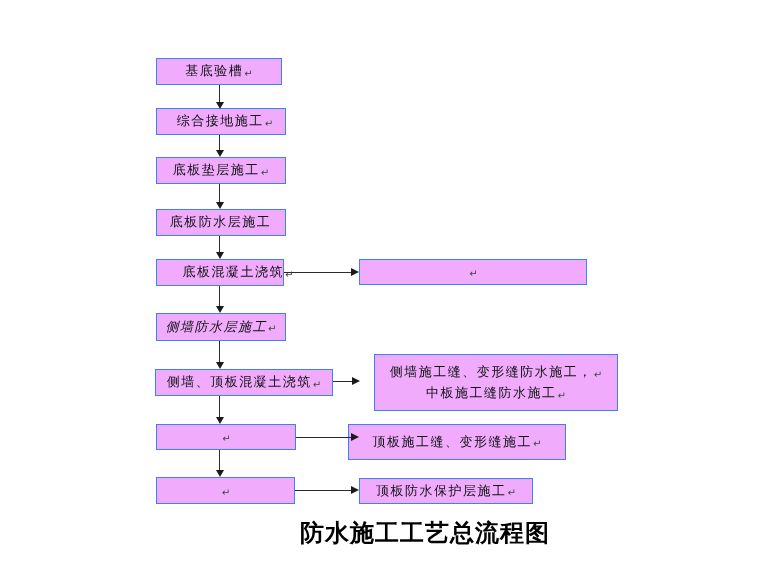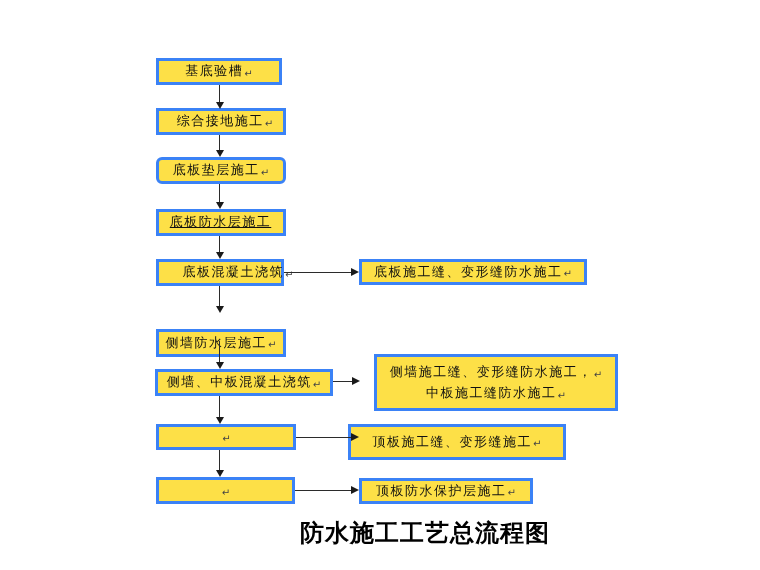--- a/index.html
+++ b/index.html
@@ -1,45 +1,45 @@
 <!DOCTYPE html>
 <html><head>
 <meta charset="utf-8">
 <style>
   html,body{margin:0;padding:0;background:#fff;}
   #canvas{
     position:relative;width:760px;height:570px;background:#ffffff;
     font-family:"DejaVu Sans",sans-serif;color:#111;overflow:hidden;
   }
   .node{
-    position:absolute;border:3px solid #3b82f6;background:#fde047;
+    position:absolute;border:1px solid #3b82f6;background:#f0abfc;
     display:flex;align-items:center;justify-content:center;
     font-size:13px;letter-spacing:1.5px;text-align:center;line-height:1.55;
     box-sizing:border-box;white-space:nowrap;
   }
   .node .mark{font-size:10px;letter-spacing:0;color:#444;position:relative;top:2px;margin-left:1px;}
   .multi{flex-direction:column;justify-content:center;margin-left:14px;}
   .vline{position:absolute;width:1px;background:#2b2b2b;}
   .hline{position:absolute;height:1px;background:#2b2b2b;}
   .arr-down{position:absolute;width:0;height:0;border-left:4px solid transparent;
     border-right:4px solid transparent;border-top:7px solid #1a1a1a;}
   .arr-right{position:absolute;width:0;height:0;border-top:4px solid transparent;
     border-bottom:4px solid transparent;border-left:8px solid #1a1a1a;}
   #title{
     position:absolute;left:300px;top:517px;width:220px;text-align:center;
     font-size:24px;font-weight:bold;letter-spacing:1px;color:#000;
     font-family:"DejaVu Serif","DejaVu Sans",serif;white-space:nowrap;
   }
   
   #s1{left:156px;top:58px;width:126px;height:27px;}
   #s2{left:156px;top:108px;width:130px;height:27px;padding-left:8px;}
-  #s3{left:156px;top:157px;width:130px;height:27px;border-radius:6px;}
-  #s4{left:156px;top:209px;width:130px;height:27px;text-decoration:underline;}
+  #s3{left:156px;top:157px;width:130px;height:27px;}
+  #s4{left:156px;top:209px;width:130px;height:27px;}
   #s5{left:156px;top:259px;width:128px;height:27px;padding-left:36px;}
-  #s6{left:156px;top:329px;width:130px;height:28px;}
+  #s6{left:156px;top:313px;width:130px;height:28px;font-style:italic;}
   #s7{left:155px;top:369px;width:178px;height:27px;}
   #s8{left:156px;top:424px;width:140px;height:26px;}
   #s9{left:156px;top:477px;width:139px;height:27px;}
   
   #b1{left:359px;top:259px;width:228px;height:26px;}
   #b2{left:360px;top:354px;width:244px;height:57px;}
   #b3{left:348px;top:424px;width:218px;height:36px;}
   #b4{left:359px;top:478px;width:174px;height:26px;}
   
   #v1l{left:219px;top:85px;height:18px;}   #v1a{left:216px;top:102px;}
@@ -79,32 +79,31 @@
   </div>
   <div class="node" id="s5">
     <span>底板混凝土浇筑</span>
       <span class="mark">↵</span>
   </div>
   <div class="node" id="s6">
     <span>侧墙防水层施工</span>
       <span class="mark">↵</span>
   </div>
   <div class="node" id="s7">
-    <span>侧墙、中板混凝土浇筑</span>
+    <span>侧墙、顶板混凝土浇筑</span>
       <span class="mark">↵</span>
   </div>
   <div class="node" id="s8">
       <span class="mark">↵</span>
   </div>
   <div class="node" id="s9">
       <span class="mark">↵</span>
   </div>
 
   <div class="node" id="b1">
-    <span>底板施工缝、变形缝防水施工</span>
       <span class="mark">↵</span>
   </div>
   <div class="node multi" id="b2">
     <div><span>侧墙施工缝、变形缝防水施工，</span><span class="mark">↵</span></div>
     <div><span>中板施工缝防水施工</span><span class="mark">↵</span></div>
   </div>
   <div class="node" id="b3">
     <span>顶板施工缝、变形缝施工</span>
       <span class="mark">↵</span>
   </div>

